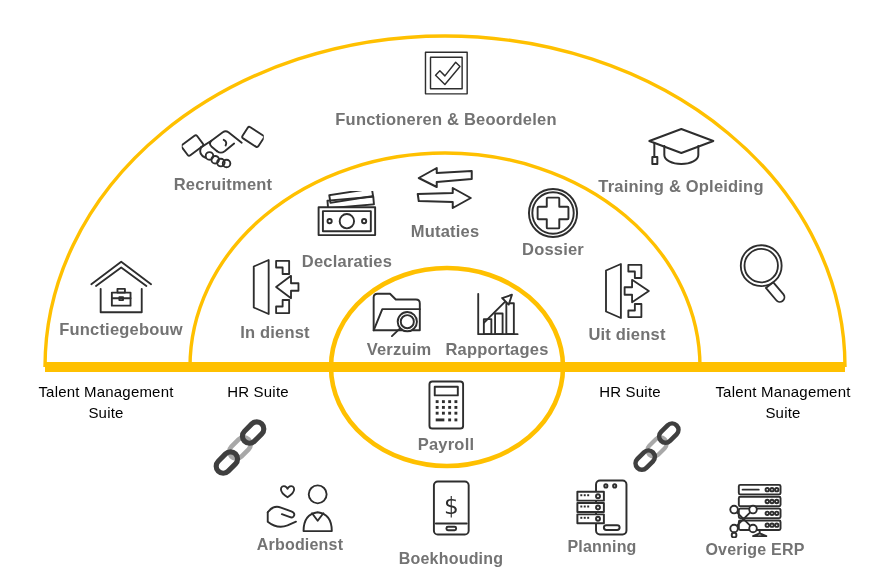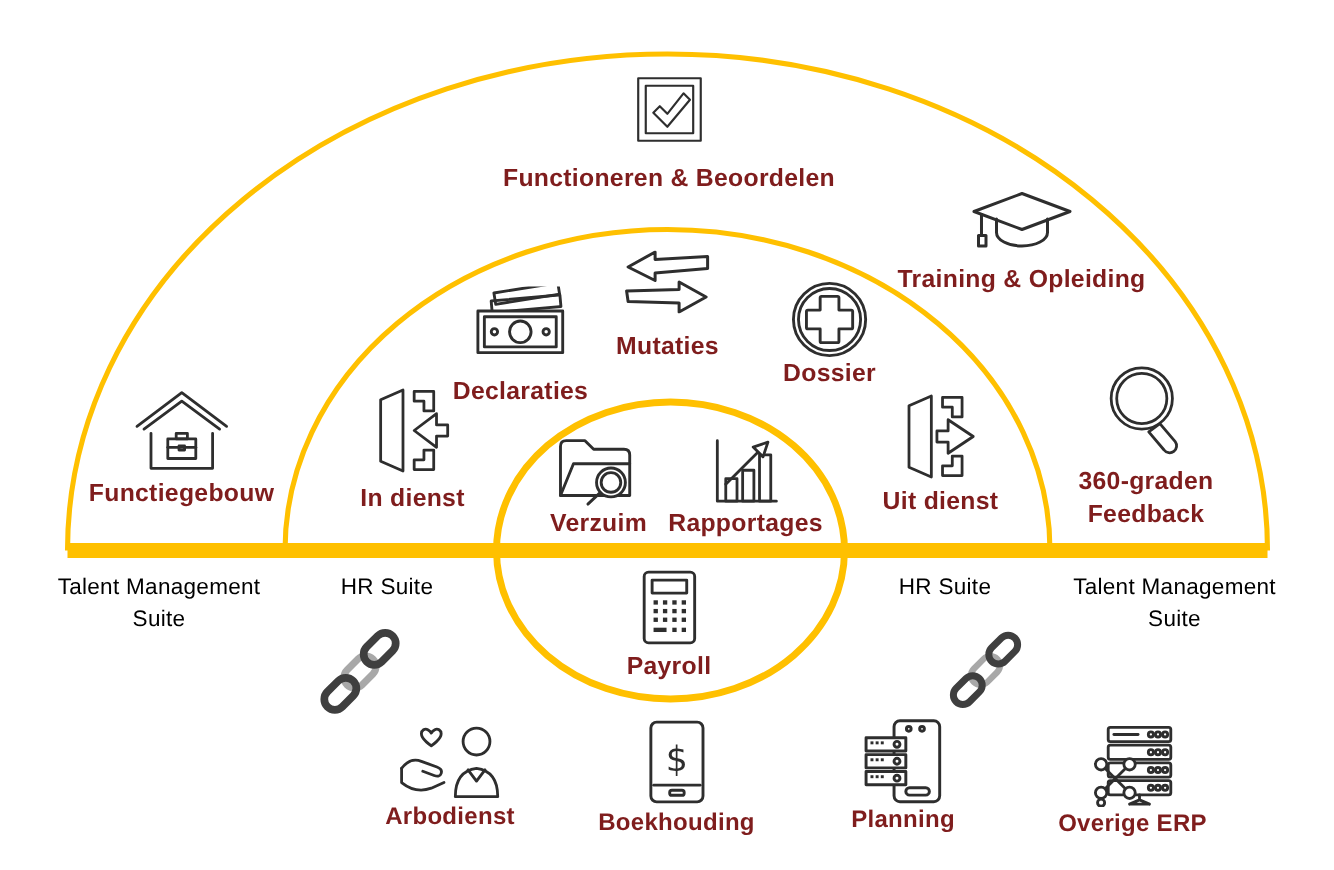--- a/index.html
+++ b/index.html
@@ -2,21 +2,21 @@
 <html><head>
 <meta charset="utf-8">
 <style>
   html,body{margin:0;padding:0;background:#ffffff;}
   .stage{
     position:relative;width:889px;height:580px;background:#ffffff;overflow:hidden;
     font-family:"Liberation Sans","DejaVu Sans",sans-serif;color:#000;
   }
   .arcs{position:absolute;left:0;top:0;}
   .item{position:absolute;transform:translateX(-50%);display:flex;flex-direction:column;align-items:center;text-align:center;}
-  .lbl{font-weight:700;font-size:16.5px;line-height:18px;white-space:nowrap;letter-spacing:.2px;color:#7f1d1d;}
+  .lbl{font-weight:700;font-size:16.5px;line-height:18px;white-space:nowrap;letter-spacing:.2px;color:#737373;}
   .lbl2{line-height:22px;}
   .suite{position:absolute;transform:translateX(-50%);text-align:center;font-weight:400;font-size:15px;line-height:21px;white-space:nowrap;letter-spacing:.2px;}
   .extlbl{font-size:16px;}
   svg.ic *{stroke:#2e2e2e;fill:none;stroke-width:2;stroke-linecap:round;stroke-linejoin:round;}
   svg.ic .fill{fill:#2e2e2e;stroke:none;}
   svg.ic .wfill{fill:#ffffff;}
   svg.ic text{stroke:none;fill:#2e2e2e;}
 </style>
 </head>
 <body>
@@ -32,20 +32,36 @@
 
   <div class="item" style="left:446px;top:50px">
     <svg class="ic" width="46" height="46" viewBox="0 0 64 64">
       <rect x="3" y="3" width="58" height="58" stroke-width="3"></rect>
       <rect x="10" y="10" width="44" height="44"></rect>
       <path d="M17 35 L23 29 L30 36 L45 17 L51 23 L30 48 Z" class="wfill"></path>
     </svg>
     <div class="lbl" style="margin-top:14px">Functioneren &amp; Beoordelen</div>
   </div>
 
+  <div class="item" style="left:223px;top:118px">
+    <svg class="ic" width="82" height="55" viewBox="0 0 86 58">
+      <rect x="1" y="22" width="20" height="14" rx="2" transform="rotate(-37 11 29)"></rect>
+      <rect x="65" y="13" width="20" height="14" rx="2" transform="rotate(33 75 20)"></rect>
+      <path d="M63 26 L49 15 Q46 13 43 15 L31 24 Q28 27 31 30 L37 35"></path>
+      <path d="M20 31 L31 24"></path>
+      <path d="M37 35 Q41 38 45 35 L55 27"></path>
+      <path d="M44 23 q4 2 2 6"></path>
+      <circle cx="29" cy="40" r="4"></circle>
+      <circle cx="35" cy="44" r="4"></circle>
+      <circle cx="41" cy="47" r="4"></circle>
+      <circle cx="47" cy="48" r="4"></circle>
+      <path d="M20 31 q-3 8 5 11"></path>
+    </svg>
+    <div class="lbl" style="margin-top:2px">Recruitment</div>
+  </div>
 
   <div class="item" style="left:681px;top:127px">
     <svg class="ic" width="68" height="44" viewBox="0 0 68 44">
       <polygon points="34,2 66,14 34,26 2,14"></polygon>
       <path d="M17 19 V28 A17 9 0 0 0 51 28 V19"></path>
       <path d="M7 16 V30"></path>
       <rect x="5" y="30" width="5" height="7"></rect>
     </svg>
     <div class="lbl" style="margin-top:6px">Training &amp; Opleiding</div>
   </div>
@@ -62,21 +78,20 @@
     </svg>
     <div class="lbl" style="margin-top:5px">Functiegebouw</div>
   </div>
 
   <div class="item" style="left:764px;top:243px">
     <svg class="ic" width="52" height="62" viewBox="0 0 56 66">
       <circle cx="25" cy="24" r="22" stroke-width="2.2"></circle>
       <circle cx="25" cy="24" r="18"></circle>
       <path d="M38 42 L49 55 A5 5 0 0 1 41 61 L30 48 Z"></path>
     </svg>
-    <div class="lbl lbl2" style="margin-top:5px"><span>360-graden</span><br><span>Feedback</span></div>
   </div>
 
   <div class="item" style="left:445px;top:167px">
     <svg class="ic" width="60" height="42" viewBox="0 0 60 42">
       <path d="M57 4 L22 6 L22 1 L4 11 L22 20 L22 15 L57 12 Z"></path>
       <path d="M3 27 L38 26 L38 21 L56 31 L38 41 L38 35 L4 34 Z"></path>
     </svg>
     <div class="lbl" style="margin-top:13px">Mutaties</div>
   </div>
 
@@ -202,21 +217,21 @@
     <div class="lbl extlbl" style="margin-top:3px">Arbodienst</div>
   </div>
 
   <div class="item" style="left:451px;top:480px">
     <svg class="ic" width="39" height="56" viewBox="0 0 40 58">
       <rect x="2" y="1.5" width="36" height="55" rx="4" stroke-width="2.5"></rect>
       <path d="M4 45 H36"></path>
       <rect x="15" y="48.5" width="10" height="3.5" rx="1.5"></rect>
       <text x="20" y="35" text-anchor="middle" font-family="'DejaVu Sans', sans-serif" font-size="24">$</text>
     </svg>
-    <div class="lbl extlbl" style="margin-top:4px">Boekhouding</div>
+    <div class="lbl extlbl" style="margin-top:14px">Boekhouding</div>
   </div>
 
   <div class="item" style="left:602px;top:479px">
     <svg class="ic" width="53" height="57" viewBox="0 0 54 58">
       <rect x="21" y="1.5" width="31" height="55" rx="4" stroke-width="2.2"></rect>
       <circle cx="31" cy="7" r="1.6" stroke-width="1.5"></circle>
       <circle cx="40" cy="7" r="1.6" stroke-width="1.5"></circle>
       <rect x="29" y="47" width="16" height="5" rx="2.5"></rect>
       <rect x="2" y="13" width="27" height="9" class="wfill" stroke="#2e2e2e"></rect>
       <rect x="2" y="24.5" width="27" height="9" class="wfill" stroke="#2e2e2e"></rect>

